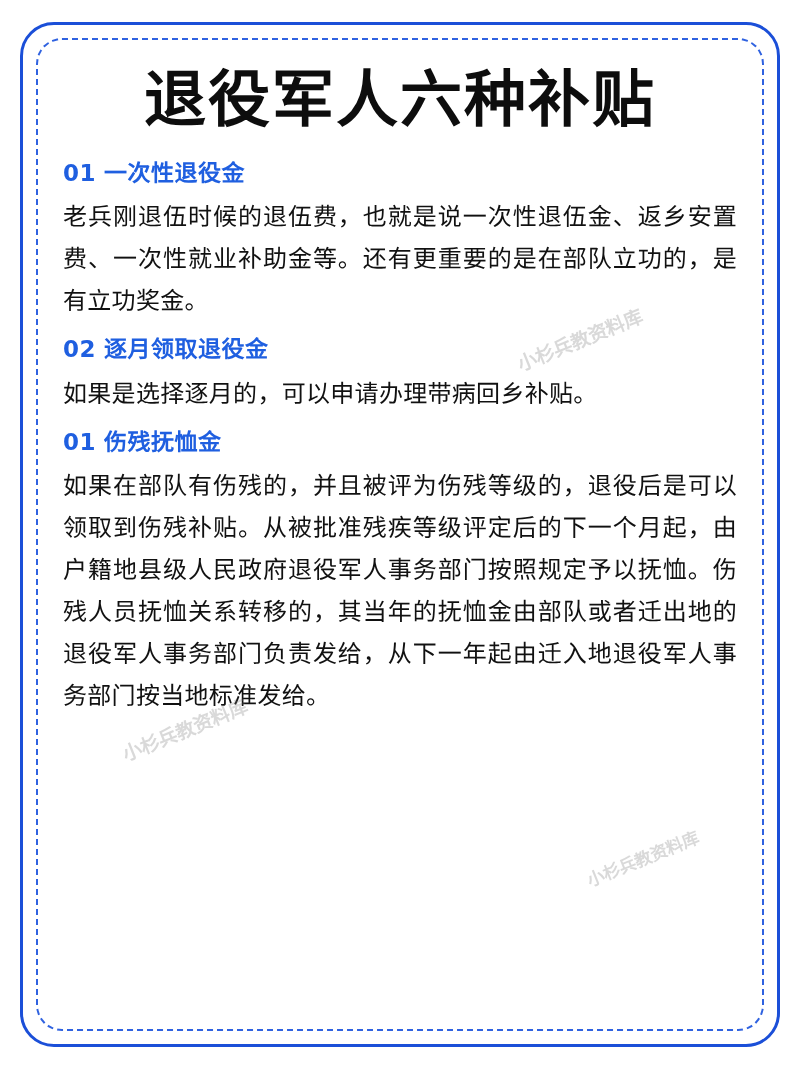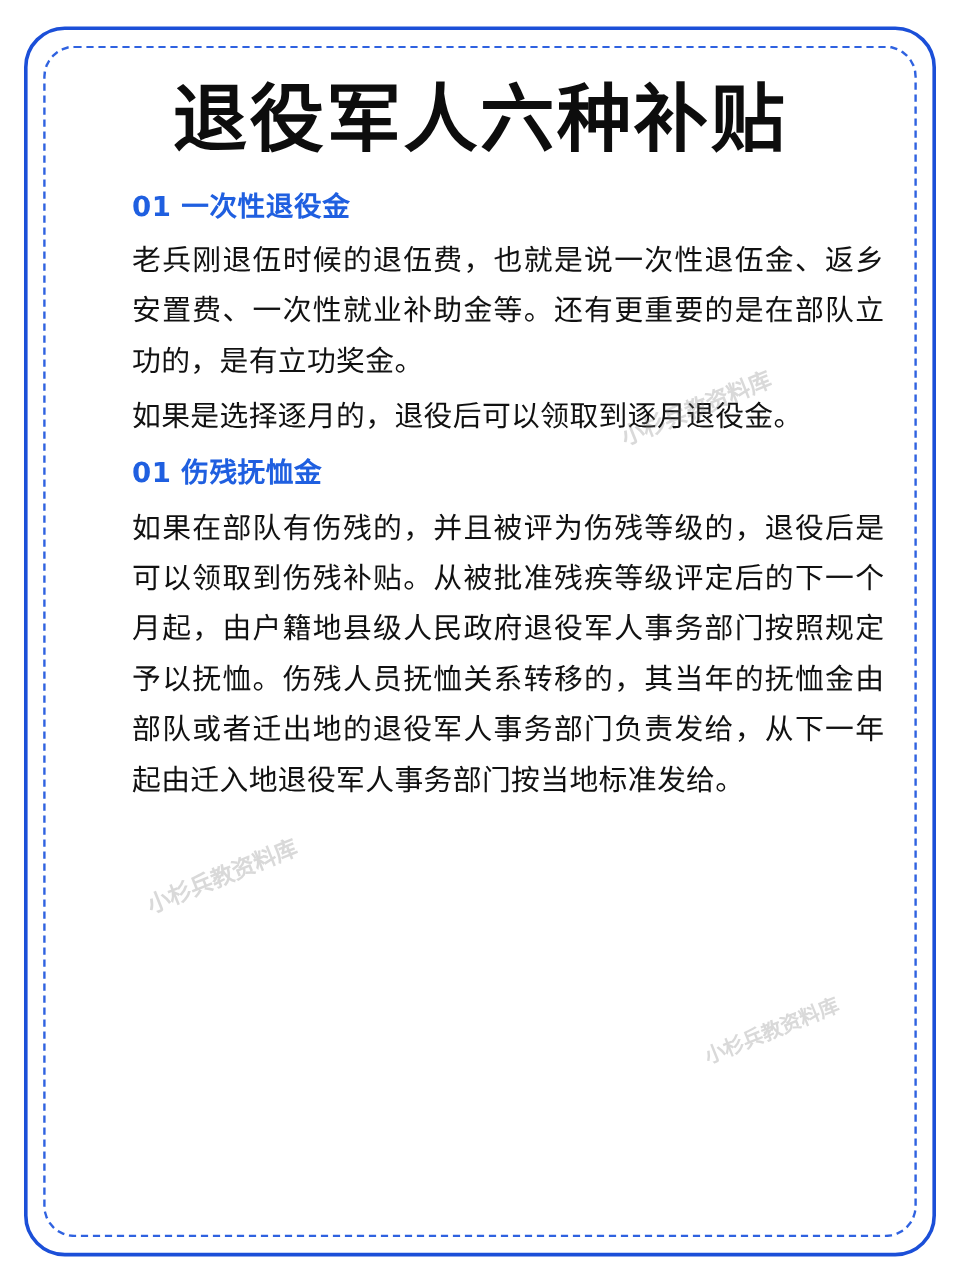--- a/index.html
+++ b/index.html
@@ -55,21 +55,20 @@
     text-align: center;
     font-size: 62px;
     line-height: 1.08;
     font-weight: bold;
     color: #0d0d0d;
     letter-spacing: 2px;
     font-family: "DejaVu Sans", "Liberation Sans", sans-serif;
   }
   .section {
     margin-bottom: 2px;
-    margin-left: 47px;
   }
   .section-heading {
     color: #1f5fe0;
     font-size: 23px;
     font-weight: bold;
     line-height: 1.5;
     margin: 10px 0 6px 0;
     letter-spacing: 0.5px;
     font-family: "DejaVu Sans", "Liberation Sans", sans-serif;
   }
@@ -112,21 +111,24 @@
       <h1 class="title">退役军人六种补贴</h1>
 
       <div class="section">
         <div class="section-heading">
           <span class="num">01</span><span>一次性退役金</span>
         </div>
         <p class="section-body">老兵刚退伍时候的退伍费，也就是说一次性退伍金、返乡安置费、一次性就业补助金等。还有更重要的是在部队立功的，是有立功奖金。</p>
       </div>
 
       <div class="section">
-        <p class="section-body">如果是选择逐月的，退役后可以领取到逐月退役金。</p>
+        <div class="section-heading">
+          <span class="num">02</span><span>逐月领取退役金</span>
+        </div>
+        <p class="section-body">如果是选择逐月的，可以申请办理带病回乡补贴。</p>
       </div>
 
       <div class="section">
         <div class="section-heading">
           <span class="num">01</span><span>伤残抚恤金</span>
         </div>
         <p class="section-body">如果在部队有伤残的，并且被评为伤残等级的，退役后是可以领取到伤残补贴。从被批准残疾等级评定后的下一个月起，由户籍地县级人民政府退役军人事务部门按照规定予以抚恤。伤残人员抚恤关系转移的，其当年的抚恤金由部队或者迁出地的退役军人事务部门负责发给，从下一年起由迁入地退役军人事务部门按当地标准发给。</p>
       </div>
 
 

